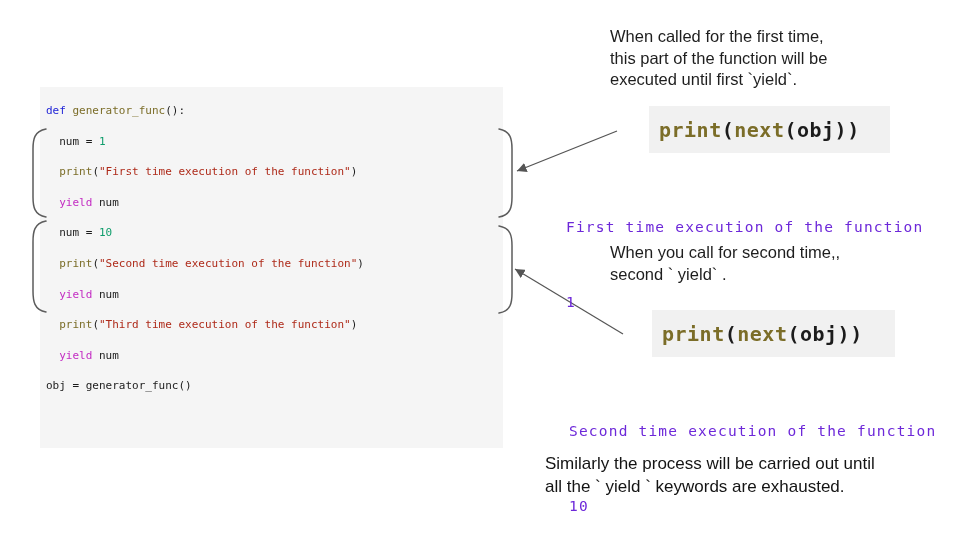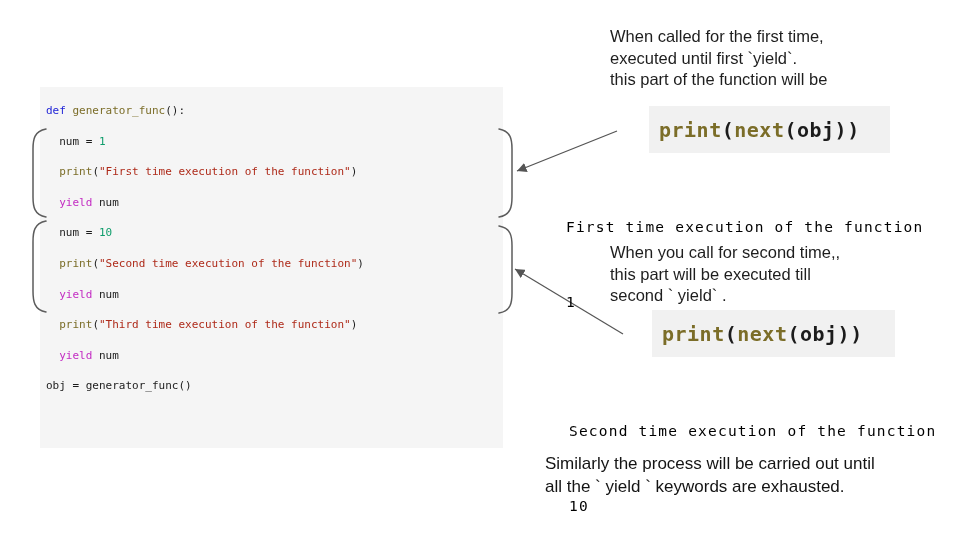--- a/index.html
+++ b/index.html
@@ -24,21 +24,21 @@
   #arrow-overlay{position:absolute;left:0;top:0;width:960px;height:540px;pointer-events:none;}
   #arrow-overlay line{stroke:#555555;stroke-width:1.2;}
 
   
   .note{position:absolute;font-size:16.5px;line-height:21.5px;color:#1e1e1e;}
   .snippet{position:absolute;background:#f1f1f1;height:47px;display:flex;align-items:center;
            padding-left:10px;box-sizing:border-box;
            font-family:"DejaVu Sans Mono",monospace;font-size:20px;font-weight:600;
            letter-spacing:0.5px;margin-left:36px;}
   .output{position:absolute;font-family:"DejaVu Sans Mono",monospace;font-size:14.5px;
-          line-height:25px;color:#000000;letter-spacing:1.2px;white-space:pre;}
+          line-height:25px;color:#6d28d9;letter-spacing:1.2px;white-space:pre;}
   #footer-note{position:absolute;left:545px;top:452px;font-size:17px;line-height:23px;color:#141414;}
 </style>
 </head>
 <body>
 
 <div id="canvas">
 
   <div id="code-block">
       <div class="code-line"><span class="tok-kw">def</span><span class="tok-pl"> </span><span class="tok-fn">generator_func</span><span class="tok-pl">():</span></div>
       <div class="code-line"><span class="tok-pl">  num = </span><span class="tok-num">1</span></div>
@@ -71,36 +71,35 @@
       <marker id="ah" markerWidth="9" markerHeight="8" refX="8" refY="4" orient="auto">
         <path d="M0 0 L8 4 L0 8 Z" fill="#555555"></path>
       </marker>
     </defs>
     <line x1="617" y1="131" x2="517" y2="171" marker-end="url(#ah)"></line>
     <line x1="623" y1="334" x2="515" y2="269" marker-end="url(#ah)"></line>
   </svg>
 
   <div class="note" style="left:610px;top:26px">
     <div>When called for the first time,</div>
+    <div>this part of the function will be</div>
     <div>executed until first `yield`.</div>
-    <div>this part of the function will be</div>
   </div>
 
   <div class="snippet" style="left:613px;top:106px;width:241px">
       <div class="code-line"><span class="tok-fn">print</span><span class="tok-pl">(</span><span class="tok-fn">next</span><span class="tok-pl">(</span><span class="tok-pl">obj</span><span class="tok-pl">))</span></div>
     </div>
 
   <div class="output" style="left:566px;top:165px">
     <div>First time execution of the function</div>
     <div>1</div>
   </div>
 
   <div class="note" style="left:610px;top:242px">
     <div>When you call for second time,,</div>
-    <div>this part will be executed till</div>
     <div>second ` yield` .</div>
   </div>
 
   <div class="snippet" style="left:616px;top:310px;width:243px">
       <div class="code-line"><span class="tok-fn">print</span><span class="tok-pl">(</span><span class="tok-fn">next</span><span class="tok-pl">(</span><span class="tok-pl">obj</span><span class="tok-pl">))</span></div>
     </div>
 
   <div class="output" style="left:569px;top:369px">
     <div>Second time execution of the function</div>
     <div>10</div>

